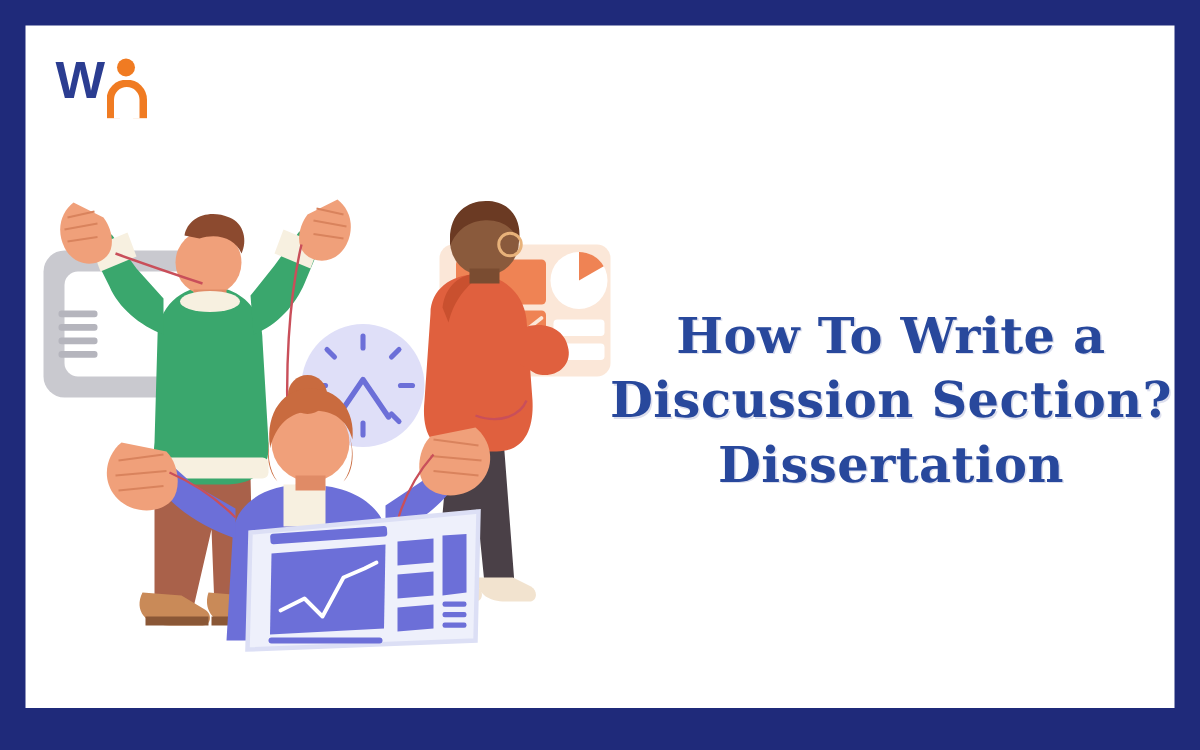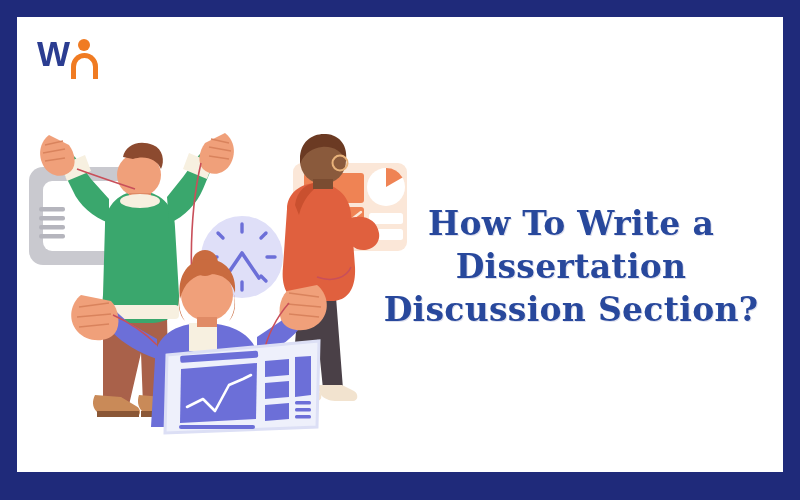--- a/index.html
+++ b/index.html
@@ -71,21 +71,21 @@
     height: 26px;
     border-radius: 14px 14px 0 0;
     border: 5px solid #f07b22;
     border-bottom: none;
     box-sizing: border-box;
   }
 
   
   #title-block {
     position: absolute;
-    left: 359px;
+    left: 382px;
     top: 185px;
     width: 390px;
     text-align: center;
   }
   .title-line {
     font-family: "DejaVu Serif", "Liberation Serif", serif;
     font-weight: bold;
     font-size: 33px;
     line-height: 43px;
     color: #28489c;
@@ -278,18 +278,18 @@
           <rect x="278" y="288" width="16" height="3.5" rx="1.5" fill="#6c6fd8"></rect>
 
           <rect x="162" y="298" width="76" height="4" rx="2" fill="#6c6fd8"></rect>
         </g>
 
       </svg>
     </div>
 
     <div id="title-block">
       <div class="title-line">How To Write a</div>
+      <div class="title-line">Discussion Section?</div>
       <div class="title-line">Dissertation</div>
-      <div class="title-line">Discussion Section?</div>
     </div>
 
   </div>
 </div>
 
 </body></html>

